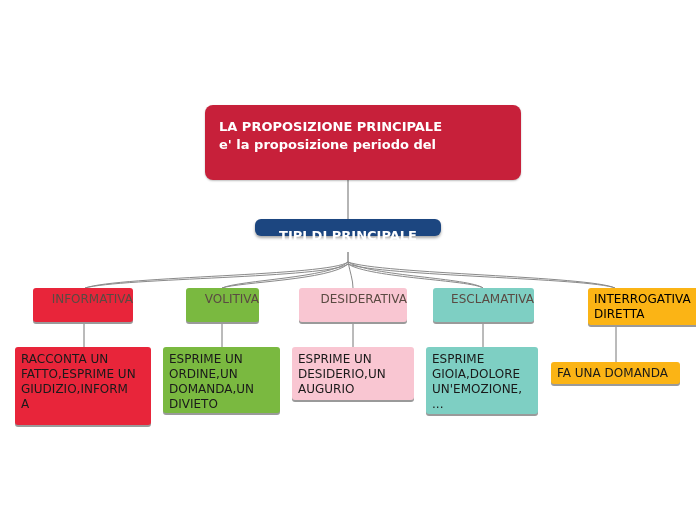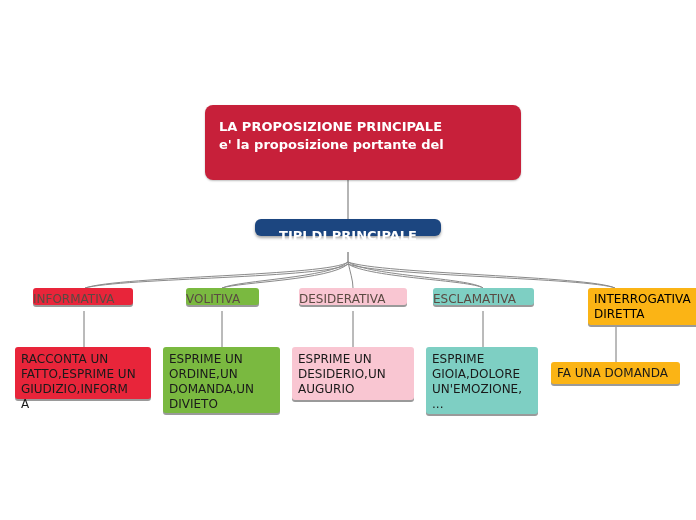--- a/index.html
+++ b/index.html
@@ -21,37 +21,37 @@
       padding: 13px 14px; font-weight: bold; font-size: 13px; line-height: 18px;
     }
     .root .line { display: block; white-space: nowrap; }
     .hub {
       left: 255px; top: 219px; width: 186px; height: 17px;
       background: #1c4680; color: #ffffff;
       border-radius: 6px; box-shadow: 0 2px 3px rgba(0,0,0,0.35);
       font-weight: bold; font-size: 13px; line-height: 33px; text-align: center;
     }
     .cat {
-      top: 288px; height: 17px; font-size: 12px; line-height: 23px;
-      text-align: left; color: #5a4a42; border-radius: 3px;
+      top: 288px; height: 34px; font-size: 12px; line-height: 23px;
+      text-align: right; color: #5a4a42; border-radius: 3px;
     }
     .cat-informativa { left: 33px; width: 100px; background: #e8253a; }
     .cat-volitiva { left: 186px; width: 73px; background: #7ab940; }
     .cat-desiderativa { left: 299px; width: 108px; background: #f9c6d2; }
     .cat-esclamativa { left: 433px; width: 101px; background: #7ecfc3; }
     .cat-interrogativa {
       left: 588px; width: 117px; height: 37px; background: #fbb415; color: #000000;
       text-align: left; line-height: 15px; padding: 4px 6px;
     }
     .leaf {
       top: 347px; font-size: 12px; line-height: 15px; color: #1a1a1a;
       padding: 5px 6px; border-radius: 3px;
     }
     .leaf .line { display: block; white-space: nowrap; }
-    .leaf-informativa { left: 15px; width: 136px; height: 52px; background: #e8253a; }
+    .leaf-informativa { left: 15px; width: 136px; height: 78px; background: #e8253a; }
     .leaf-volitiva { left: 163px; width: 117px; height: 66px; background: #7ab940; }
     .leaf-desiderativa { left: 292px; width: 122px; height: 53px; background: #f9c6d2; }
     .leaf-esclamativa { left: 426px; width: 112px; height: 67px; background: #7ecfc3; }
     .leaf-interrogativa {
       left: 551px; top: 362px; width: 129px; height: 22px; background: #fbb415;
       padding: 0 6px; line-height: 22px; font-size: 12px;
     }
   </style>
 </head>
 <body>
@@ -76,21 +76,21 @@
     <line x1="84" y1="311" x2="84" y2="347" stroke="#777"></line>
     <line x1="222" y1="311" x2="222" y2="347" stroke="#777"></line>
     <line x1="353" y1="311" x2="353" y2="347" stroke="#777"></line>
     <line x1="483" y1="311" x2="483" y2="347" stroke="#777"></line>
     <line x1="616" y1="325" x2="616" y2="362" stroke="#777"></line>
   </g>
 </svg>
 
 <div class="node root">
   <span class="line">LA PROPOSIZIONE PRINCIPALE</span>
-  <span class="line">e' la proposizione portante del</span>
+  <span class="line">e' la proposizione periodo del</span>
 </div>
 
 <div class="node hub">
   <span>TIPI DI PRINCIPALE</span>
 </div>
 
 <div class="node cat cat-informativa">
   <span>INFORMATIVA</span>
 </div>
 <div class="node cat cat-volitiva">

